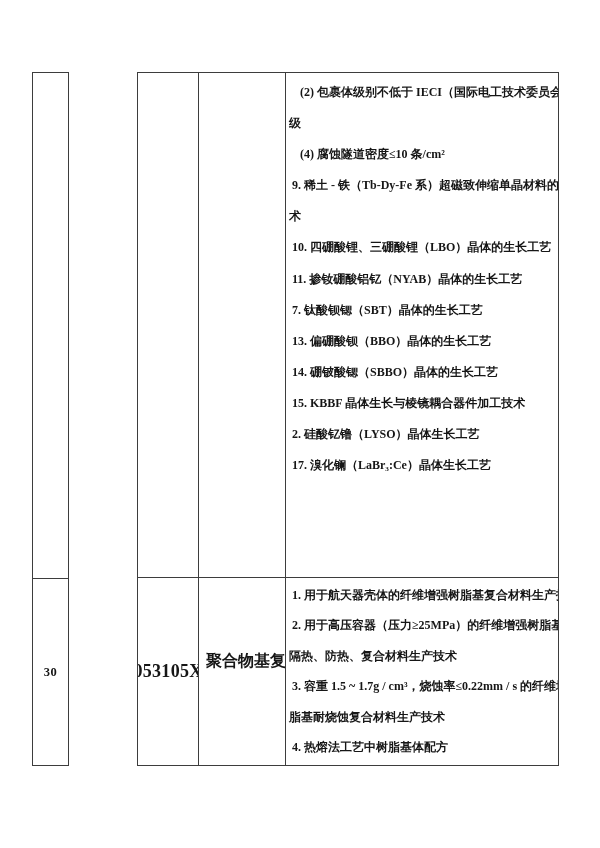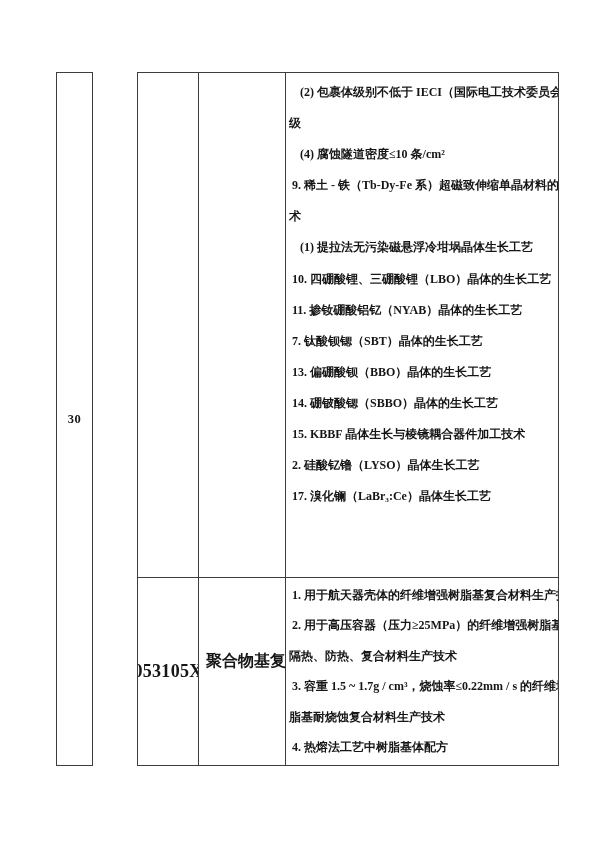--- a/index.html
+++ b/index.html
@@ -7,23 +7,23 @@
     width:600px;height:848px;background:#e8e8e8;
     font-family:"Liberation Serif","DejaVu Serif",serif;
     font-weight:bold;color:#161616;
     -webkit-font-smoothing:antialiased;
   }
   .page{
     position:relative;width:600px;height:848px;background:#ffffff;overflow:hidden;
   }
   
   .serial-col{
-    position:absolute;left:56px;top:72px;width:37px;height:694px;
+    position:absolute;left:32px;top:72px;width:37px;height:694px;
     border:1.5px solid #3d3d3d;box-sizing:border-box;
-    display:flex;flex-direction:row;
+    display:flex;flex-direction:column;
   }
   .serial-row1{height:506px;border-bottom:1.5px solid #3d3d3d;box-sizing:border-box;}
   .serial-row2{flex:1;display:flex;align-items:center;justify-content:center;
     font-size:12.5px;letter-spacing:0.5px;}
   
   .main-table{
     position:absolute;left:137px;top:72px;width:422px;height:694px;
     border:1.5px solid #3d3d3d;box-sizing:border-box;
     display:grid;
     grid-template-columns:61px 87px 1fr;
@@ -58,21 +58,20 @@
   <div class="main-table">
 
     <div class="cell b-right b-bottom"></div>
     <div class="cell b-right b-bottom"></div>
     <div class="cell b-bottom content-cell r1">
         <div class="line ind1">(2) 包裹体级别不低于 IECI（国际电工技术委员会）的 A</div>
         <div class="line ind2">级</div>
         <div class="line ind1">(4) 腐蚀隧道密度≤10 条/cm²</div>
         <div class="line ind0">9. 稀土 - 铁（Tb-Dy-Fe 系）超磁致伸缩单晶材料的制备技</div>
         <div class="line ind2">术</div>
-        <div class="line ind1">(1) 提拉法无污染磁悬浮冷坩埚晶体生长工艺</div>
         <div class="line ind0">10. 四硼酸锂、三硼酸锂（LBO）晶体的生长工艺</div>
         <div class="line ind0">11. 掺钕硼酸铝钇（NYAB）晶体的生长工艺</div>
         <div class="line ind0">7. 钛酸钡锶（SBT）晶体的生长工艺</div>
         <div class="line ind0">13. 偏硼酸钡（BBO）晶体的生长工艺</div>
         <div class="line ind0">14. 硼铍酸锶（SBBO）晶体的生长工艺</div>
         <div class="line ind0">15. KBBF 晶体生长与棱镜耦合器件加工技术</div>
         <div class="line ind0">2. 硅酸钇镥（LYSO）晶体生长工艺</div>
         <div class="line ind0">17. 溴化镧（LaBr₃:Ce）晶体生长工艺</div>
       </div>
 

